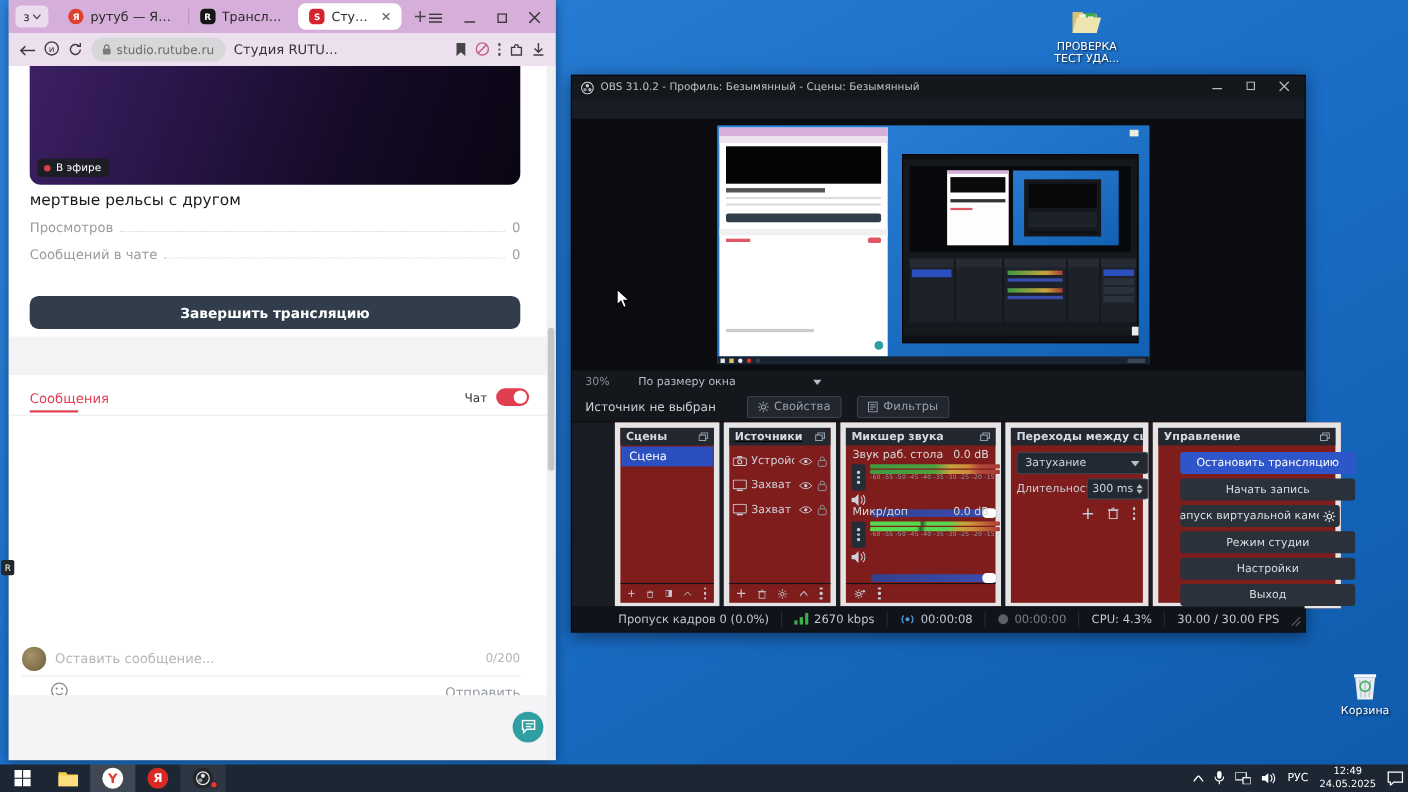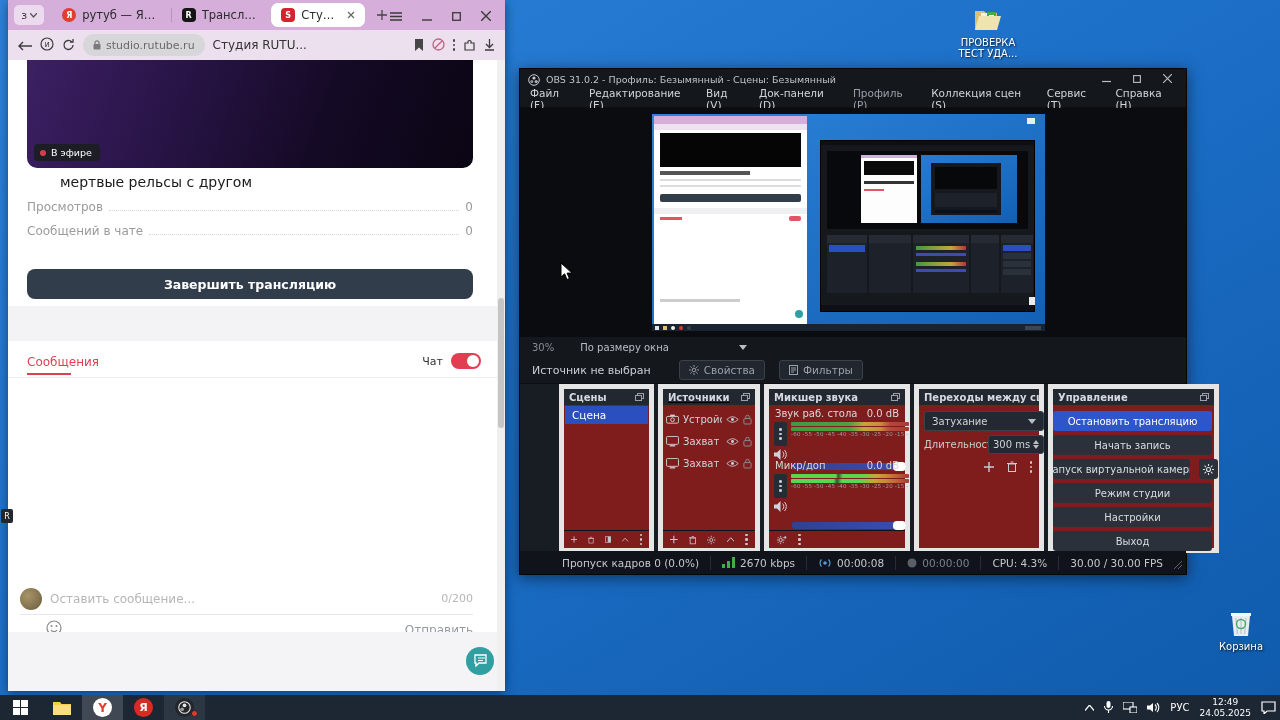--- a/index.html
+++ b/index.html
@@ -21,21 +21,21 @@
   .tab-label { overflow:hidden; text-overflow:ellipsis; }
   .winbtns { margin-left:auto; display:flex; align-items:center; gap:20px; padding-right:14px; }
   .toolbar { position:absolute; left:0; top:30px; right:0; height:30px; background:#ecdfee; display:flex; align-items:center; gap:8px; padding:0 10px; color:#3d3d3d; }
   .addr-pill { height:22px; background:#d7d6d9; border-radius:12px; display:flex; align-items:center; gap:5px; padding:0 10px; font-size:11px; color:#6a6a6a; }
   .page-title { font-size:12px; color:#333; white-space:nowrap; }
   .bcontent { position:absolute; left:0; top:60px; right:0; bottom:0; background:#fff; overflow:hidden; }
   .preview { position:absolute; left:19px; top:0; width:446px; height:108px; border-radius:0 0 10px 10px;
              background:linear-gradient(290deg,#0a0513 0%,#150a26 35%,#2a1549 70%,#3c2063 100%); }
   .live-badge { position:absolute; left:7px; bottom:7px; background:#1d1d25; color:#fff; font-size:9.5px; border-radius:4px; padding:3px 8px 3px 6px; display:flex; align-items:center; gap:5px; }
   .live-dot { width:6px; height:6px; border-radius:50%; background:#d3404c; }
-  .stream-title { position:absolute; left:19px; top:114px; font-size:14px; color:#1a1a1a;margin-left:33px; }
+  .stream-title { position:absolute; left:19px; top:114px; font-size:14px; color:#1a1a1a; }
   .stat-row { position:absolute; left:19px; width:446px; display:flex; align-items:flex-end; font-size:12px; color:#9b9b9b; }
   .stat-lead { flex:1; border-bottom:1.5px dotted #d6d6d6; margin:0 6px 3px; }
   .end-btn { position:absolute; left:19px; top:209px; width:446px; height:30px; background:#313d4a; border-radius:8px; color:#fff; font-size:12.5px; font-weight:600; display:flex; align-items:center; justify-content:center; }
   .gray-band { position:absolute; left:0; top:246px; width:100%; height:35px; background:#f3f3f5; }
   .chat-head { position:absolute; left:0; top:281px; width:100%; height:37px; border-bottom:1px solid #ececec; background:#fff; }
   .msg-tab { position:absolute; left:19px; top:14px; font-size:12px; color:#e23e52; }
   .msg-underline { position:absolute; left:19px; top:32px; width:44px; height:2px; background:#e23e52; }
   .chat-toggle-wrap { position:absolute; right:24px; top:12px; display:flex; align-items:center; gap:8px; font-size:11px; color:#333; }
   .toggle { width:30px; height:16px; border-radius:8px; background:#e23e52; position:relative; }
   .toggle .knob { position:absolute; right:2px; top:2px; width:12px; height:12px; border-radius:50%; background:#fff; }
@@ -74,21 +74,21 @@
   .mix-name { display:flex; justify-content:space-between; font-size:10px; color:#d8d8d8; padding:0 6px; }
   .meter { height:8px; border-radius:1px; background:linear-gradient(90deg,#3f9a42 0%,#4ea23f 50%,#c8a43c 62%,#cd8a39 76%,#b5483c 84%,#a93a34 100%); position:relative; }
   .meter + .meter { margin-top:1px; }
   .scale { font-size:5.5px; color:#959ba4; letter-spacing:.2px; white-space:nowrap; overflow:hidden; }
   .slider { position:relative; height:7px; border-radius:3px; background:linear-gradient(90deg,#32408f,#3c4db0); }
   .slider .handle { position:absolute; right:0; top:-1px; width:13px; height:9px; border-radius:4px; background:#fff; }
   .kebab { display:inline-flex; flex-direction:column; gap:2px; align-items:center; justify-content:center; }
   .kebab i { width:2.5px; height:2.5px; border-radius:50%; background:#c6cbd2; }
   .kebab-btn { width:13px; height:24px; background:#262c35; border-radius:2px; display:flex; align-items:center; justify-content:center; }
   .sel { background:#232932; border:1px solid #3a424d; border-radius:3px; color:#d0d4da; font-size:10px; display:flex; align-items:center; justify-content:space-between; padding:0 7px; }
-  .ctl-btn { position:absolute; left:0; width:159px; height:20px; background:#2b313b; border-radius:3px; color:#d9dde2; font-size:10px; display:flex; align-items:center; justify-content:center; white-space:nowrap; overflow:hidden; }
+  .ctl-btn { position:absolute; left:20px; width:159px; height:20px; background:#2b313b; border-radius:3px; color:#d9dde2; font-size:10px; display:flex; align-items:center; justify-content:center; white-space:nowrap; overflow:hidden; }
   .obs-status { position:absolute; left:0; bottom:0; width:100%; height:23px; background:#10141a; display:flex; align-items:center; justify-content:flex-end; font-size:10.5px; color:#c3c8cf; }
   .st-item { display:flex; align-items:center; gap:5px; padding:0 11px; border-left:1px solid #262c34; height:14px; white-space:nowrap; }
 
   
   .taskbar { position:absolute; left:0; bottom:0; width:100%; height:25px; background:#1c2733; display:flex; align-items:stretch; z-index:50; }
   .tb-cell { width:41px; display:flex; align-items:center; justify-content:center; }
   .tb-cell.hl { background:rgba(255,255,255,.16); }
   .tb-cell.hl2 { background:rgba(255,255,255,.08); }
   .tray { margin-left:auto; display:flex; align-items:center; gap:10px; padding-right:4px; color:#fff; }
   .clock { font-size:9px; text-align:center; line-height:1.2; }
@@ -290,30 +290,20 @@
           </svg></span>
       <span><svg width="8" height="8" viewBox="0 0 8 8">
             <rect x="0.6" y="0.6" width="6.8" height="6.8" fill="none" stroke="#b9bdc2" stroke-width="1.1"></rect>
           </svg></span>
       <span><svg width="9" height="9" viewBox="0 0 9 9">
             <path d="M0 0l9 9M9 0L0 9" stroke="#b9bdc2" stroke-width="1.2"></path>
           </svg></span>
     </div>
   </div>
 
-  <div class="obs-menu">
-    <span>Файл (F)</span>
-    <span>Редактирование (E)</span>
-    <span>Вид (V)</span>
-    <span>Док-панели (D)</span>
-    <span style="color:#9aa0a8;">Профиль (P)</span>
-    <span>Коллекция сцен (S)</span>
-    <span>Сервис (T)</span>
-    <span>Справка (H)</span>
-  </div>
 
   <div class="obs-preview">
     <div class="capture">
 
       <div class="mini-browser">
         <div style="height:8px;background:#d6aeda;"></div>
         <div style="height:6px;background:#eee2f0;"></div>
         <div style="position:absolute;left:6px;top:17px;width:141px;height:34px;background:#050505;"></div>
         <div style="position:absolute;left:6px;top:55px;width:90px;height:4px;background:#555;"></div>
         <div style="position:absolute;left:6px;top:63px;width:141px;height:2px;background:#ddd;"></div>

